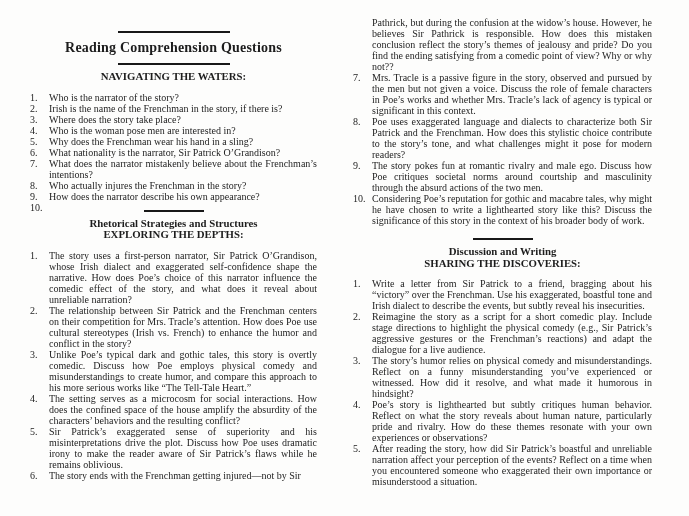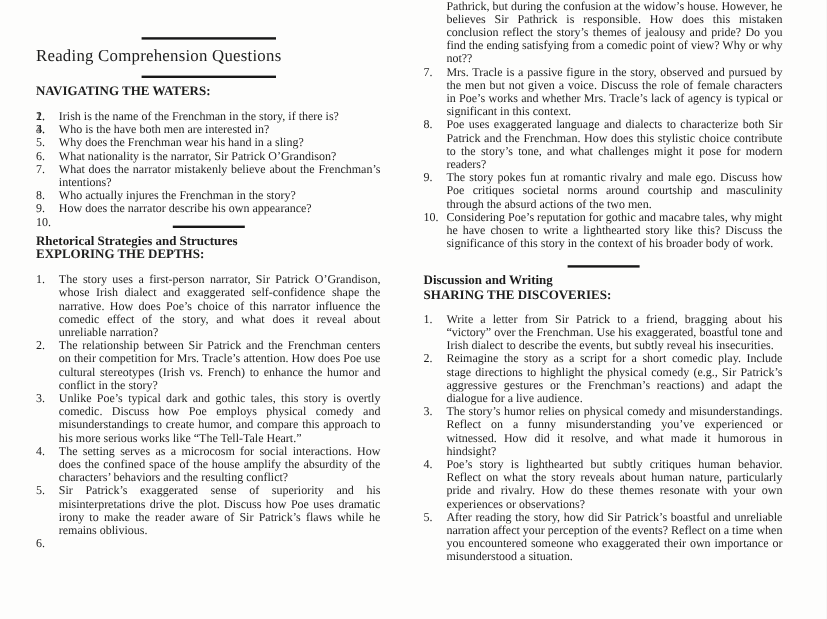--- a/index.html
+++ b/index.html
@@ -7,30 +7,30 @@
     position:relative;
     width:689px; height:516px;
     background:#fdfdfc;
     font-family:"Liberation Serif", serif;
     color:#1d1d1d;
     overflow:hidden;
     margin:0 auto;
   }
   .col { position:absolute; top:0; }
   .col-left  { left:30px;  width:287px; padding-top:31px; }
-  .col-right { left:353px; width:299px; }
+  .col-right { left:353px; width:299px; padding-top:17px; }
 
   .title-rule { width:112px; height:2px; background:#181818; margin:0 auto; }
   .doc-title {
-    font-size:14px; font-weight:normal; 
+    font-size:14px; font-weight:bold; text-align:center;
     margin:6px 0; line-height:18px; letter-spacing:0.2px;
   }
   .sec-rule { width:60px; height:2px; background:#181818; margin:8px auto 6px; }
   .sec-head {
-    text-align:left; font-weight:bold;
+    text-align:center; font-weight:bold;
     font-size:10.8px; line-height:11.5px; margin:0;
   }
   .qlist { margin-top:9px; }
   .qitem, .qcont {
     position:relative; padding-left:19px;
     font-size:10px; line-height:11px;
     text-align:justify; margin:0;
   }
   .qitem .num { position:absolute; left:0; top:0; }
   .mt6 { margin-top:6px; }
@@ -44,45 +44,45 @@
 
     <div class="title-rule"></div>
     <h1 class="doc-title">Reading Comprehension Questions</h1>
     <div class="title-rule"></div>
 
     <div class="sec-head mt6">
       <div>NAVIGATING THE WATERS:</div>
     </div>
 
     <div class="qlist">
-      <div class="qitem"><span class="num">1.</span></div>
+      <div class="qitem"><span class="num">1.</span><span>Who is the narrator of the story?</span></div>
       <div class="qitem"><span class="num">2.</span><span>Irish is the name of the Frenchman in the story, if there is?</span></div>
-      <div class="qitem"><span class="num">3.</span></div>
-      <div class="qitem"><span class="num">4.</span><span>Who is the have both men are interested in?</span></div>
+      <div class="qitem"><span class="num">3.</span><span>Where does the story take place?</span></div>
+      <div class="qitem"><span class="num">4.</span><span>Who is the woman pose men are interested in?</span></div>
       <div class="qitem"><span class="num">5.</span><span>Why does the Frenchman wear his hand in a sling?</span></div>
       <div class="qitem"><span class="num">6.</span><span>What nationality is the narrator, Sir Patrick O’Grandison?</span></div>
       <div class="qitem"><span class="num">7.</span><span>What does the narrator mistakenly believe about the Frenchman’s intentions?</span></div>
       <div class="qitem"><span class="num">8.</span><span>Who actually injures the Frenchman in the story?</span></div>
       <div class="qitem"><span class="num">9.</span><span>How does the narrator describe his own appearance?</span></div>
       <div class="qitem"><span class="num">10.</span></div>
     </div>
 
     <div class="sec-rule"></div>
     <div class="sec-head">
       <div>Rhetorical Strategies and Structures</div>
       <div>EXPLORING THE DEPTHS:</div>
     </div>
 
     <div class="qlist">
       <div class="qitem"><span class="num">1.</span><span>The story uses a first-person narrator, Sir Patrick O’Grandison, whose Irish dialect and exaggerated self-confidence shape the narrative. How does Poe’s choice of this narrator influence the comedic effect of the story, and what does it reveal about unreliable narration?</span></div>
       <div class="qitem"><span class="num">2.</span><span>The relationship between Sir Patrick and the Frenchman centers on their competition for Mrs. Tracle’s attention. How does Poe use cultural stereotypes (Irish vs. French) to enhance the humor and conflict in the story?</span></div>
       <div class="qitem"><span class="num">3.</span><span>Unlike Poe’s typical dark and gothic tales, this story is overtly comedic. Discuss how Poe employs physical comedy and misunderstandings to create humor, and compare this approach to his more serious works like “The Tell-Tale Heart.”</span></div>
       <div class="qitem"><span class="num">4.</span><span>The setting serves as a microcosm for social interactions. How does the confined space of the house amplify the absurdity of the characters’ behaviors and the resulting conflict?</span></div>
       <div class="qitem"><span class="num">5.</span><span>Sir Patrick’s exaggerated sense of superiority and his misinterpretations drive the plot. Discuss how Poe uses dramatic irony to make the reader aware of Sir Patrick’s flaws while he remains oblivious.</span></div>
-      <div class="qitem"><span class="num">6.</span></div>
+      <div class="qitem"><span class="num">6.</span><span>The story ends with the Frenchman getting injured—not by Sir</span></div>
     </div>
   </div>
 
   <div class="col col-right">
 
     <div class="qcont">Pathrick, but during the confusion at the widow’s house. However, he believes Sir Pathrick is responsible. How does this mistaken conclusion reflect the story’s themes of jealousy and pride? Do you find the ending satisfying from a comedic point of view? Why or why not??</div>
 
     <div>
       <div class="qitem"><span class="num">7.</span><span>Mrs. Tracle is a passive figure in the story, observed and pursued by the men but not given a voice. Discuss the role of female characters in Poe’s works and whether Mrs. Tracle’s lack of agency is typical or significant in this context.</span></div>
       <div class="qitem"><span class="num">8.</span><span>Poe uses exaggerated language and dialects to characterize both Sir Patrick and the Frenchman. How does this stylistic choice contribute to the story’s tone, and what challenges might it pose for modern readers?</span></div>

